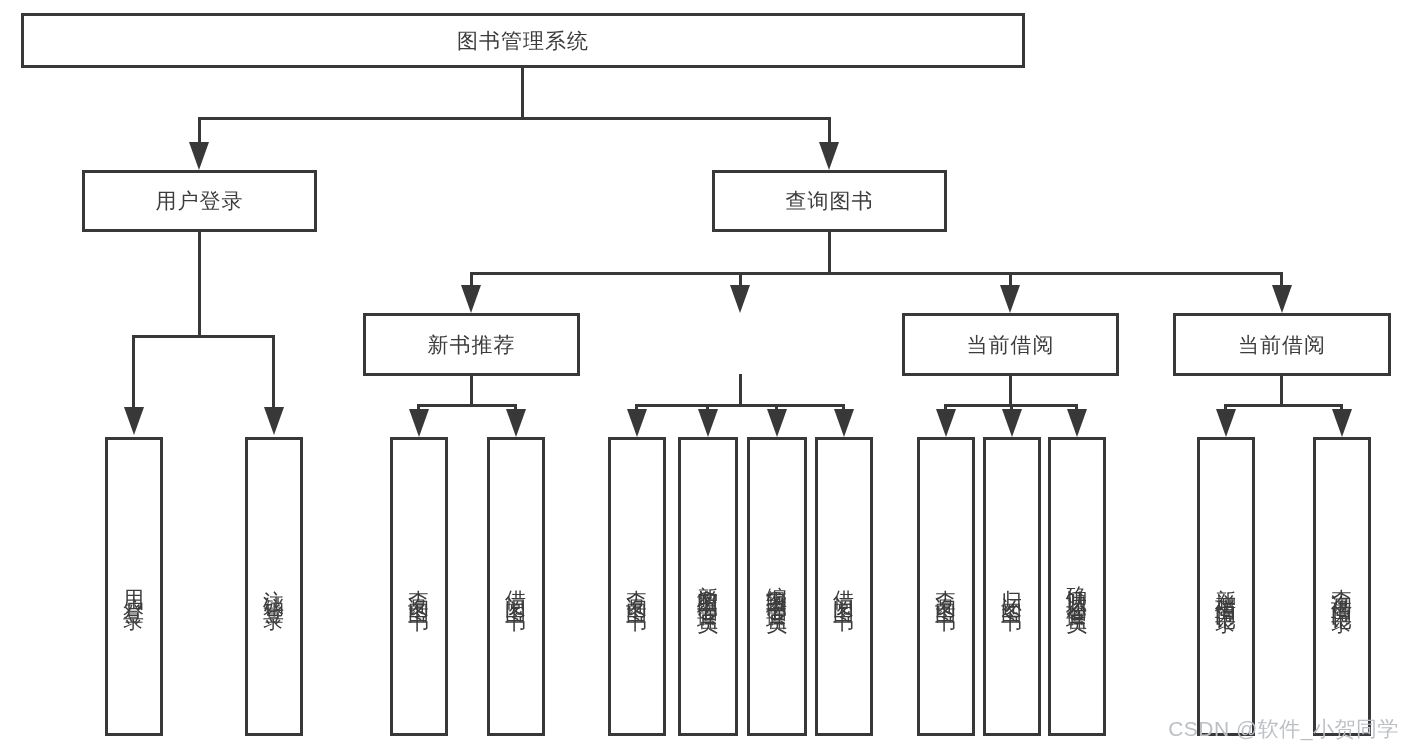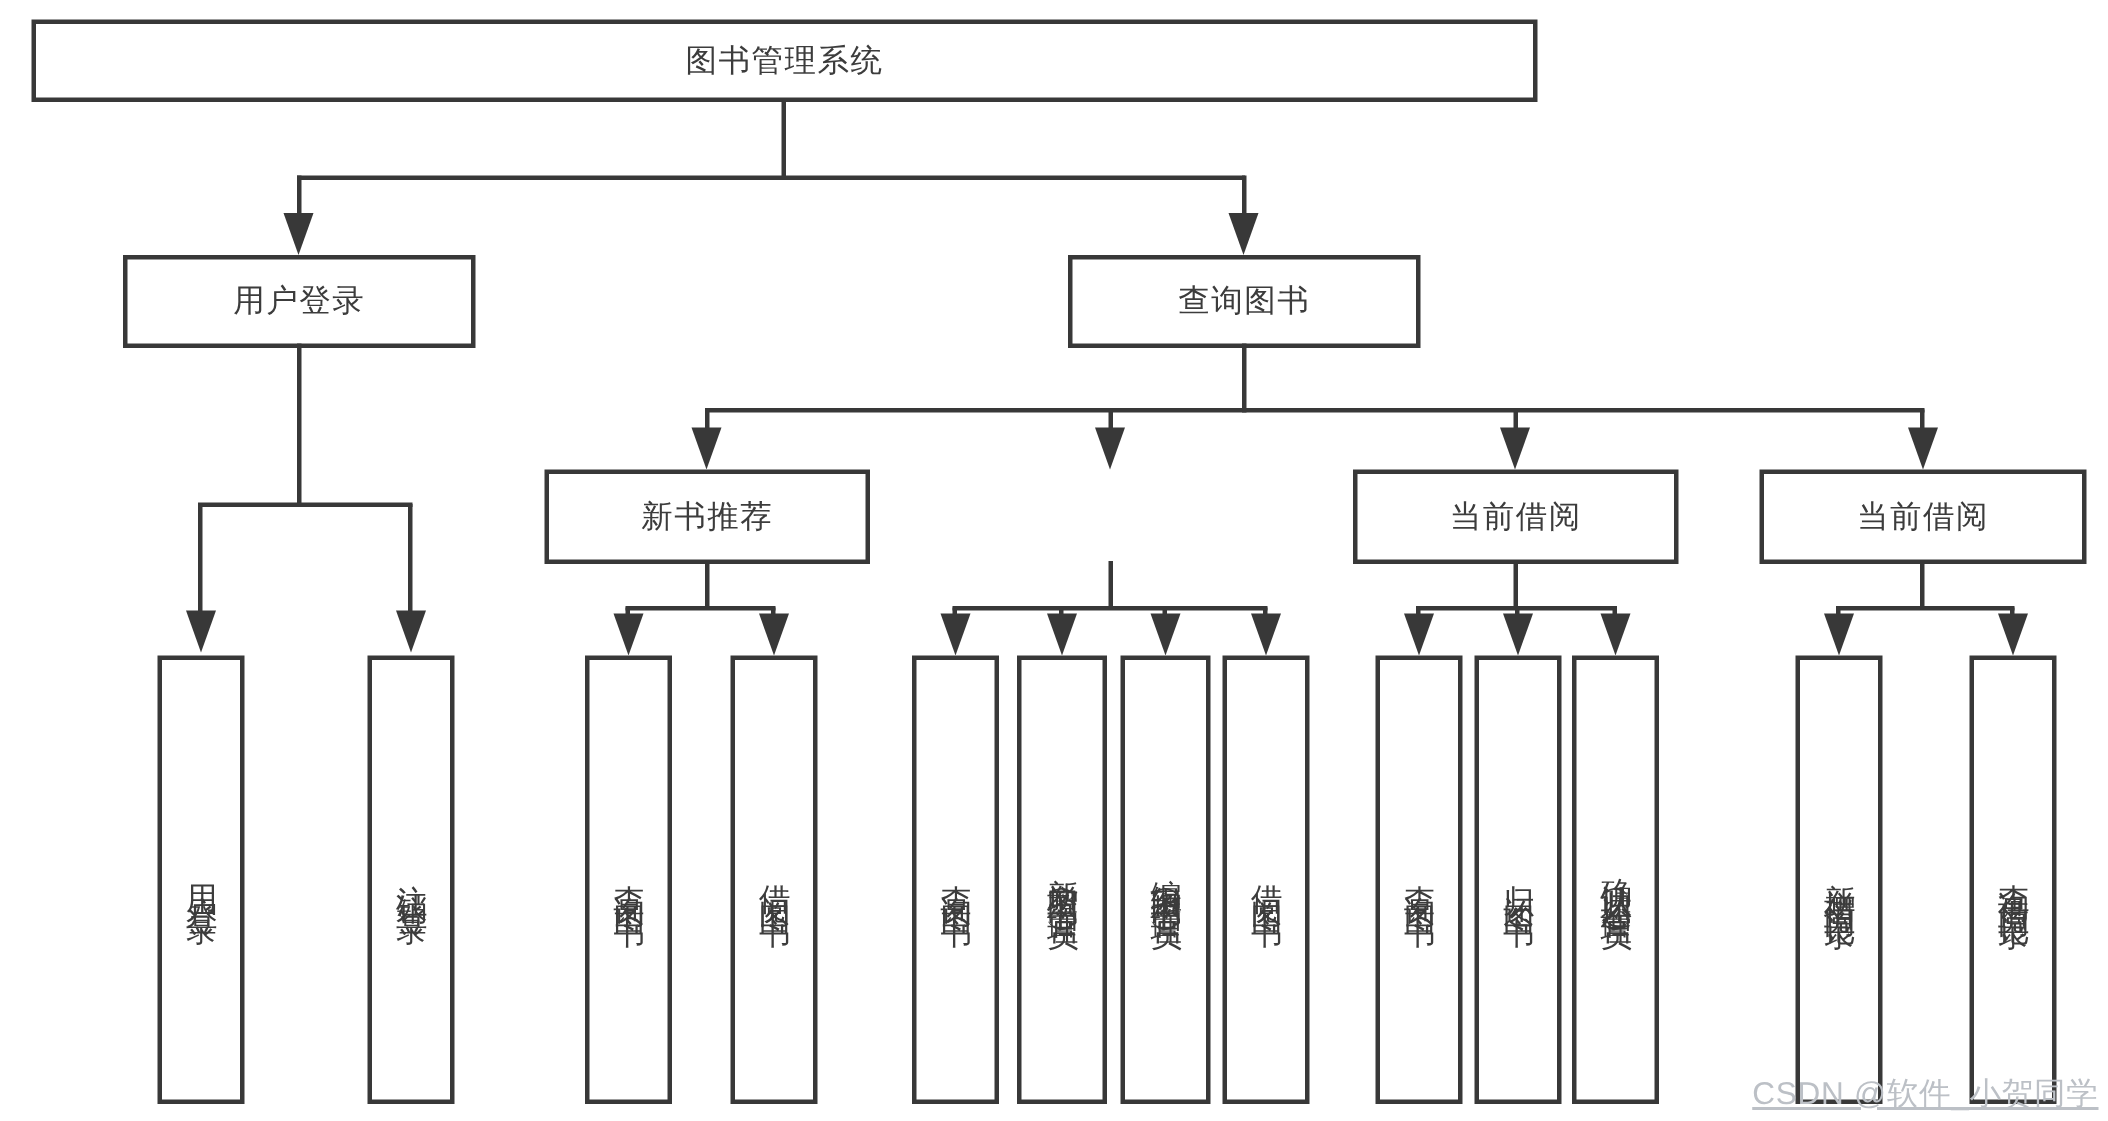--- a/index.html
+++ b/index.html
@@ -19,21 +19,21 @@
   }
   .hline{position:absolute;height:3px;background:#383838;}
   .vline{position:absolute;width:3px;background:#383838;}
   .arrowhead{
     position:absolute;width:0;height:0;
     border-left:10px solid transparent;border-right:10px solid transparent;
     border-top:28px solid #383838;
   }
   .watermark{
     position:absolute;right:6px;bottom:4px;z-index:10;
-    font-size:21px;color:#bcc0c6;letter-spacing:0.5px;text-decoration:underline;
+    font-size:21px;color:#bcc0c6;letter-spacing:0.5px;
   }
 </style>
 </head>
 <body>
 
 <div class="canvas">
 
   <div class="box" style="left:21px;top:13px;width:1004px;height:55px;">
     <span>图书管理系统</span>
   </div>

